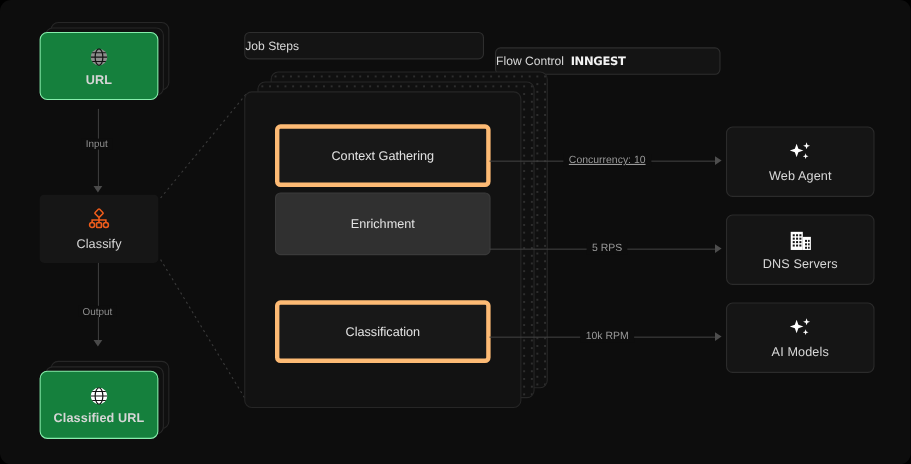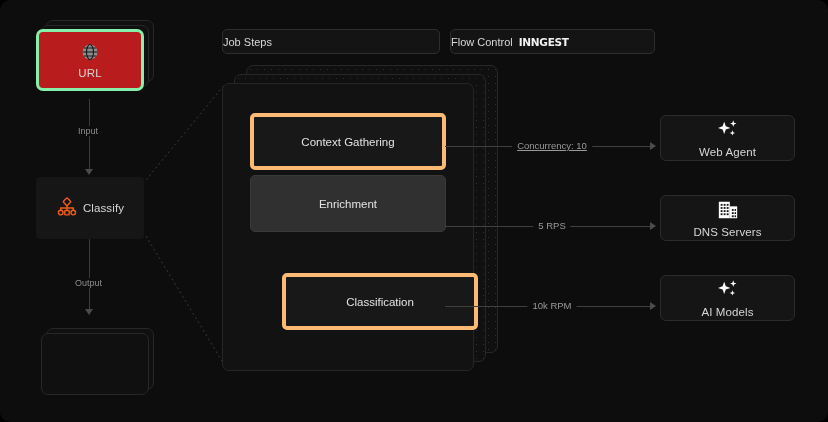--- a/index.html
+++ b/index.html
@@ -14,23 +14,24 @@
     position: relative;
     width: 828px; height: 422px;
     background: #0d0d0d;
     border-radius: 10px;
     overflow: hidden;
   }
 
   
   .card {
     position: absolute;
-    background: #b91c1c;
-    border: 3px solid #86efac;
+    background: #15803d;
+    border: 1px solid #86efac;
     border-radius: 7px;
+    font-weight: bold;
   }
   .ghost {
     position: absolute;
     background: #101010;
     border: 1px solid #272727;
     border-radius: 7px;
   }
   .dots {
     background-image: radial-gradient(#2e2e2e 0.8px, transparent 0.9px);
     background-size: 7px 7px;
@@ -54,21 +55,21 @@
     display: flex; flex-direction: column;
     align-items: center; justify-content: center; gap: 5px;
   }
 
   .classify-box {
     position: absolute;
     left: 36px; top: 177px;
     width: 108px; height: 62px;
     background: #161616;
     border-radius: 4px;
-    display: flex; 
+    display: flex; flex-direction: column;
     align-items: center; justify-content: center; gap: 5px;
   }
 
   .conn-v {
     position: absolute;
     width: 1px;
     background: #3a3a3a;
   }
   .arrow-head {
     position: absolute;
@@ -120,21 +121,21 @@
     border-radius: 5px;
     display: flex; align-items: center; justify-content: center;
   }
   .step.idle { background: #181818; border: 4px solid #fdba74; }
   .step.active { background: #303030; border: 1px solid #3a3a3a; }
   .step-text { color: #e2e2e2; font-size: 11.5px; }
 
   
   .rcard {
     position: absolute;
-    left: 660px; width: 135px; height: 46px;
+    left: 660px; width: 135px; height: 64px;
     background: #151515;
     border: 1px solid #2b2b2b;
     border-radius: 6px;
     display: flex; flex-direction: column;
     align-items: center; justify-content: center; gap: 5px;
   }
 
   
   .hline {
     position: absolute;
@@ -209,44 +210,56 @@
       <span class="label">Classify</span>
     </div>
 
     <div class="conn-v" style="left:89px; top:239px; height:72px;"></div>
     <div class="arrow-head" style="left:85px; top:309px;"></div>
     <div class="conn-text" style="left:71px; top:278px;">Output</div>
 
     <div class="stack-wrap" style="left:36px; top:337px;">
       <div class="ghost l1"></div>
       <div class="ghost l2"></div>
+      <div class="card front">
+        <span>
+          <svg class="icon" width="20" height="20" viewBox="0 0 24 24">
+            <circle cx="12" cy="12" r="9" fill="#ffffff"></circle>
+            <ellipse cx="12" cy="12" rx="4.2" ry="9" fill="none" stroke="#141414" stroke-width="1.3"></ellipse>
+            <line x1="3" y1="12" x2="21" y2="12" stroke="#141414" stroke-width="1.3"></line>
+            <line x1="4.6" y1="7.2" x2="19.4" y2="7.2" stroke="#141414" stroke-width="1.1"></line>
+            <line x1="4.6" y1="16.8" x2="19.4" y2="16.8" stroke="#141414" stroke-width="1.1"></line>
+          </svg>
+        </span>
+        <span class="label">Classified URL</span>
+      </div>
     </div>
   </div>
 
   <div class="tab" style="left:222px; width:218px;">
     <span class="tab-text">Job Steps</span>
   </div>
 
-  <div class="tab" style="left:450px; width:205px;">
+  <div class="tab" style="left:450px; width:205px;margin-top:14px;">
     <span class="tab-text">Flow Control</span>
     <span class="brandmark">INNGEST</span>
   </div>
 
 
   <div id="panel-wrap">
     <div class="ghost p1 dots"></div>
     <div class="ghost p2 dots"></div>
     <div class="panel-front dots">
       <div class="step idle" style="top:29px;">
         <span class="step-text">Context Gathering</span>
       </div>
       <div class="step active" style="top:91px;">
         <span class="step-text">Enrichment</span>
       </div>
-      <div class="step idle" style="top:189px;margin-left:32px;">
+      <div class="step idle" style="top:189px;">
         <span class="step-text">Classification</span>
       </div>
     </div>
   </div>
 
   <div class="hline" style="left:445px; top:146px; width:207px;"></div>
   <div class="harrow" style="left:650px; top:142px;"></div>
   <div class="hlabel" style="left:552px; top:140px;text-decoration:underline;">Concurrency: 10</div>
 
   <div class="hline" style="left:445px; top:226px; width:207px;"></div>

